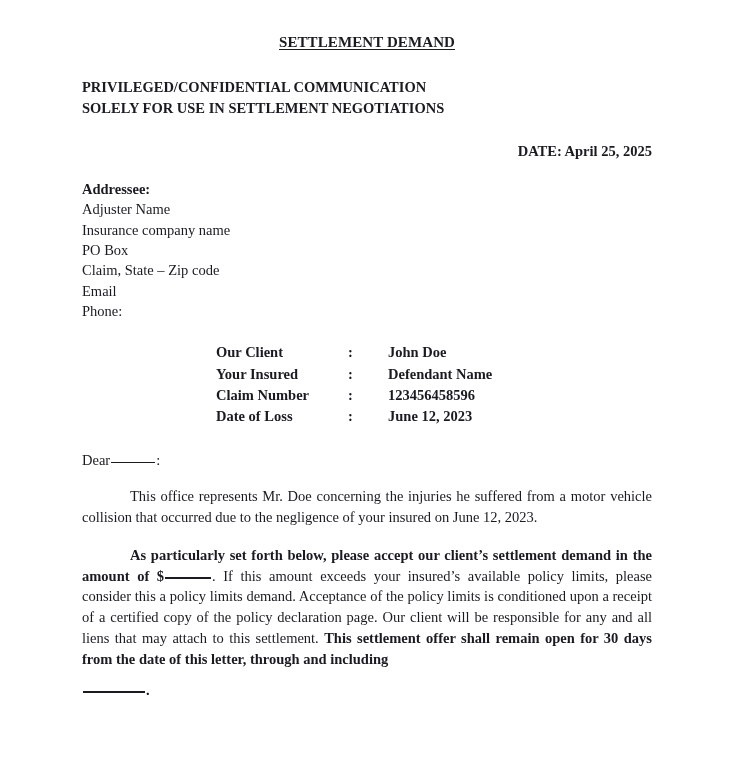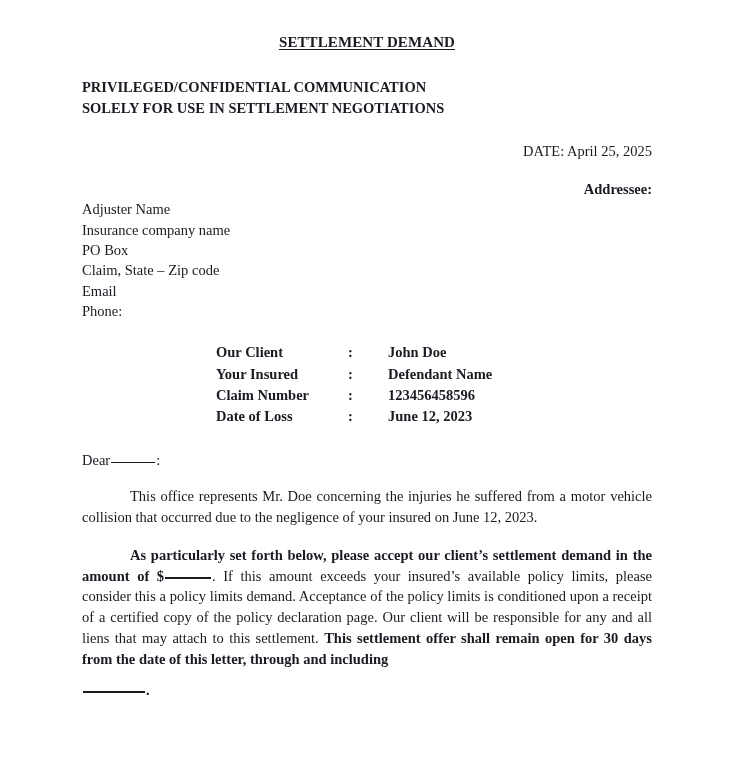--- a/index.html
+++ b/index.html
@@ -44,34 +44,33 @@
   }
   .confidential-block {
     text-align: left;
     font-weight: bold;
     font-size: 14.5px;
     margin-top: 26px;
     line-height: 1.42;
   }
   .date-line {
     text-align: right;
-    font-weight: normal;
+    font-weight: bold;
     font-size: 14.5px;
     margin-top: 25px;
   }
 
   
   .addressee {
     margin-top: 19px;
     font-size: 14.5px;
     line-height: 1.40;
   }
   .addressee .lbl {
     font-weight: bold;
-    text-align: right;
   }
 
   
   .case-table {
     margin-top: 22px;
     margin-left: 134px;
     border-collapse: collapse;
     font-size: 14.5px;
     font-weight: bold;
   }

